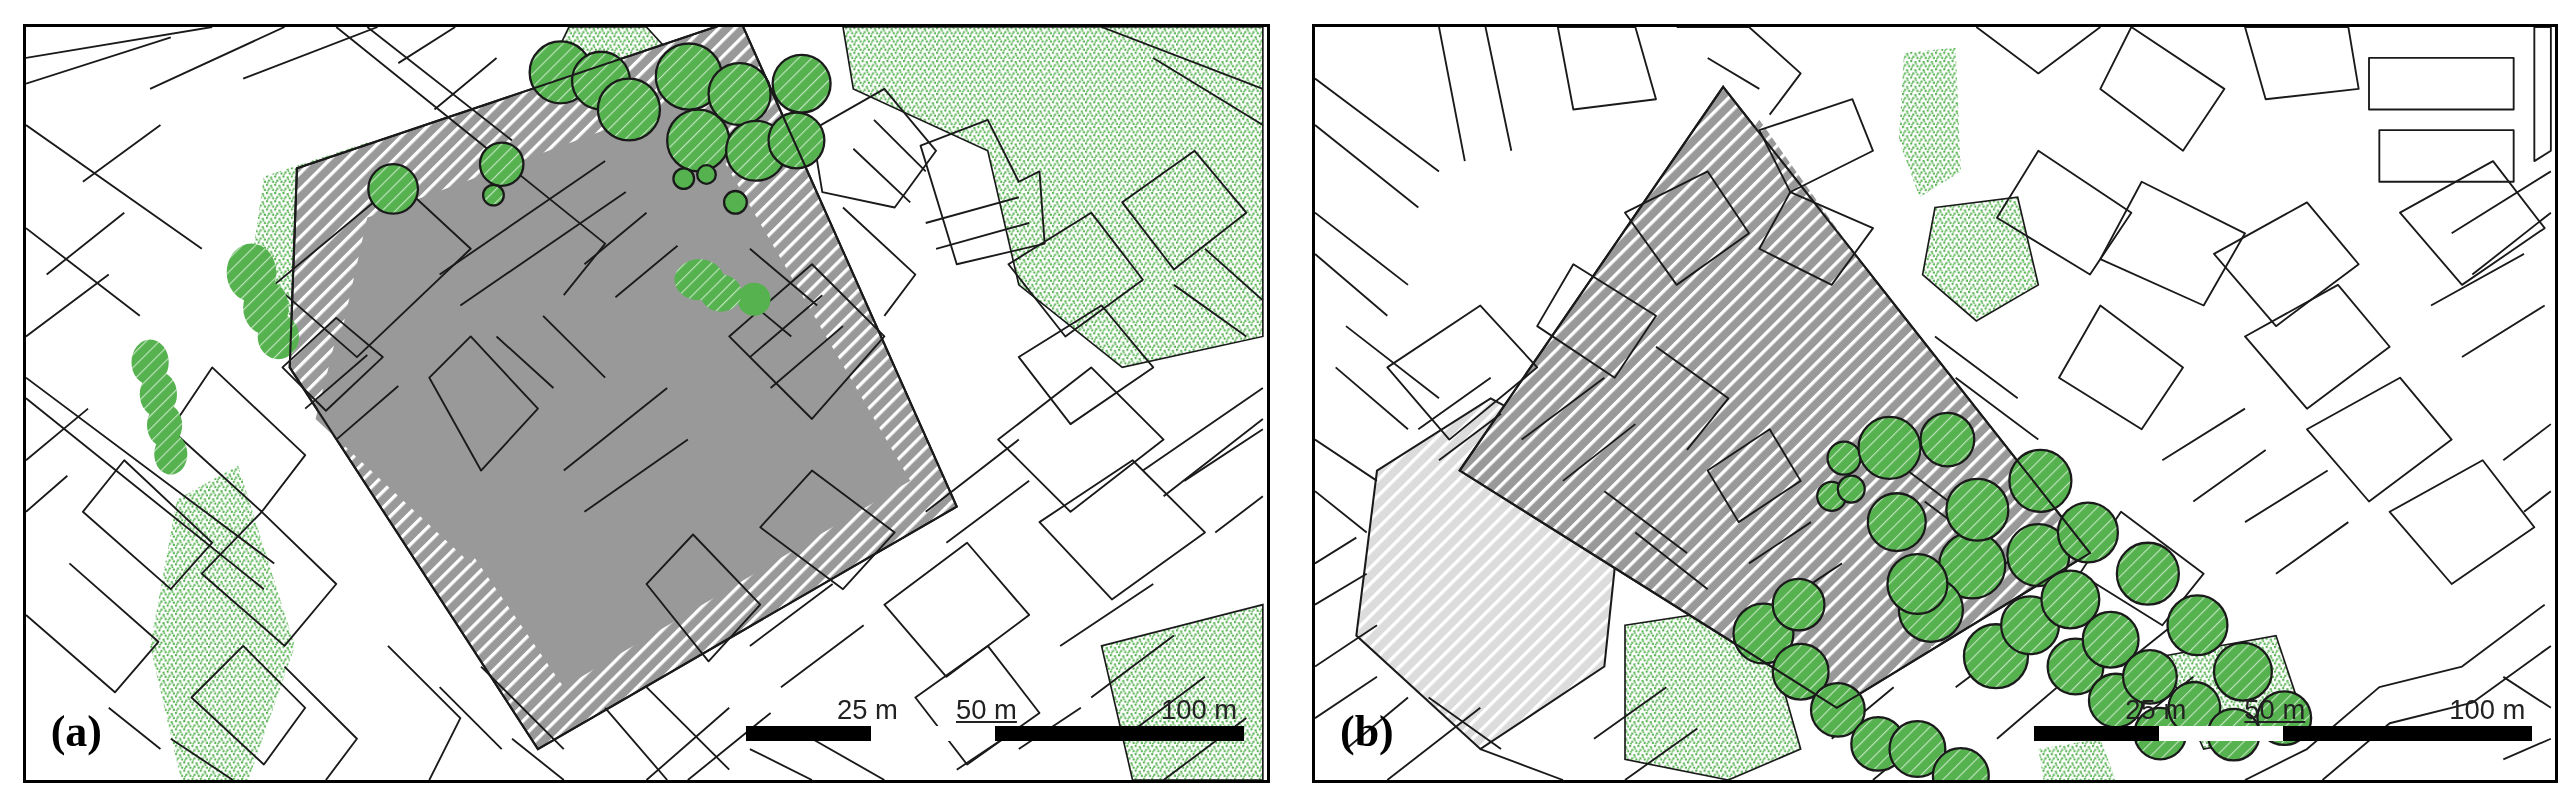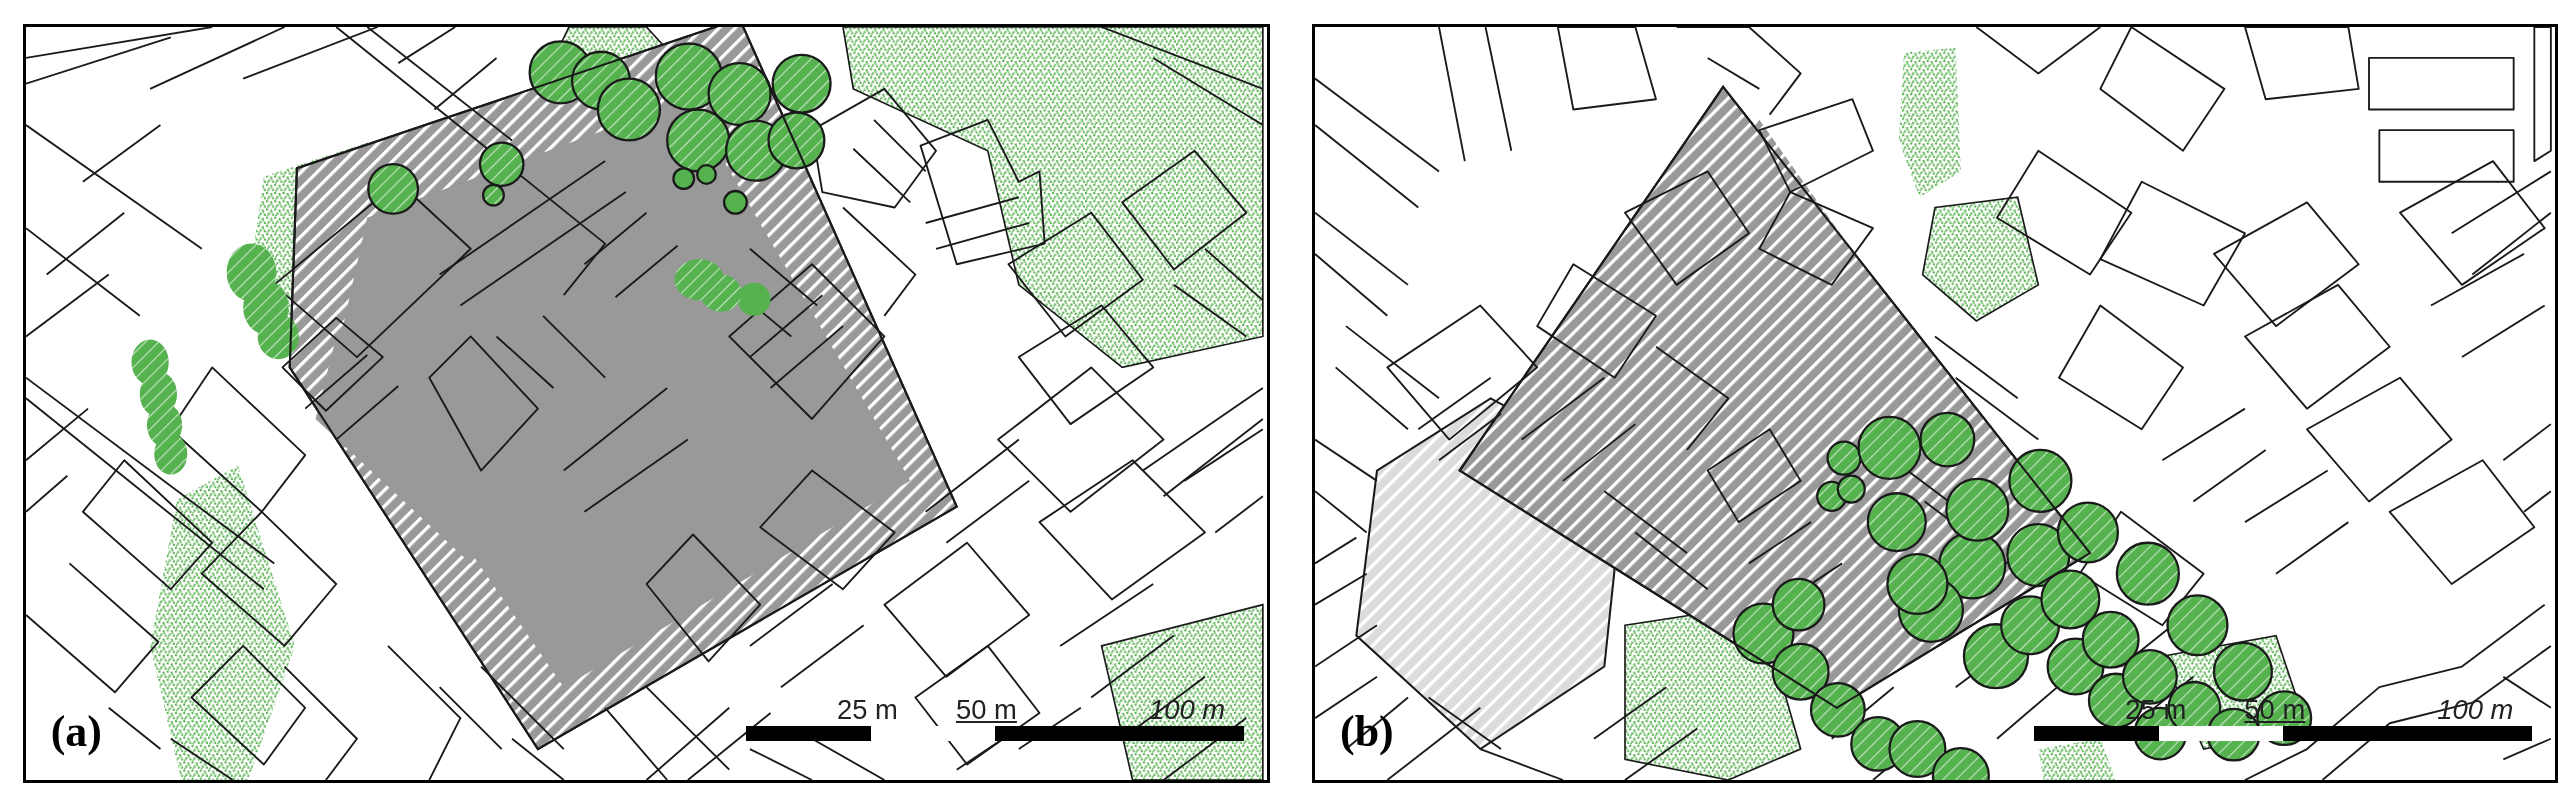--- a/index.html
+++ b/index.html
@@ -10,21 +10,21 @@
   #panel-b{position:absolute;left:1312px;top:24px;width:1246px;height:759px;}
   .panel svg{display:block;width:100%;height:100%;}
   .plabel{position:absolute;font-family:"Liberation Serif",serif;font-weight:bold;font-size:44px;color:#000;line-height:1;}
   #label-a{left:25px;bottom:26px;}
   #label-b{left:25px;bottom:26px;}
   .scalewrap{position:absolute;bottom:21.5px;right:22.7px;width:498px;height:70px;}
   .scalelabels{position:relative;height:37px;}
   .scalelabels span{position:absolute;bottom:0;font-family:"Liberation Sans",sans-serif;font-size:27.4px;color:#222;white-space:nowrap;}
   .sl-25{left:91px;}
   .sl-50{left:210px;text-decoration:underline;}
-  .sl-100{left:403px;font-style:italic;}
+  .sl-100{left:415px;}
   .barrow{position:relative;height:15.5px;width:498px;}
   .seg{position:absolute;top:0;height:15.5px;}
   .seg.black{background:#000;}
   .seg.white{background:#fff;}
 </style>
 </head>
 <body>
 
 <div class="figure">
 

